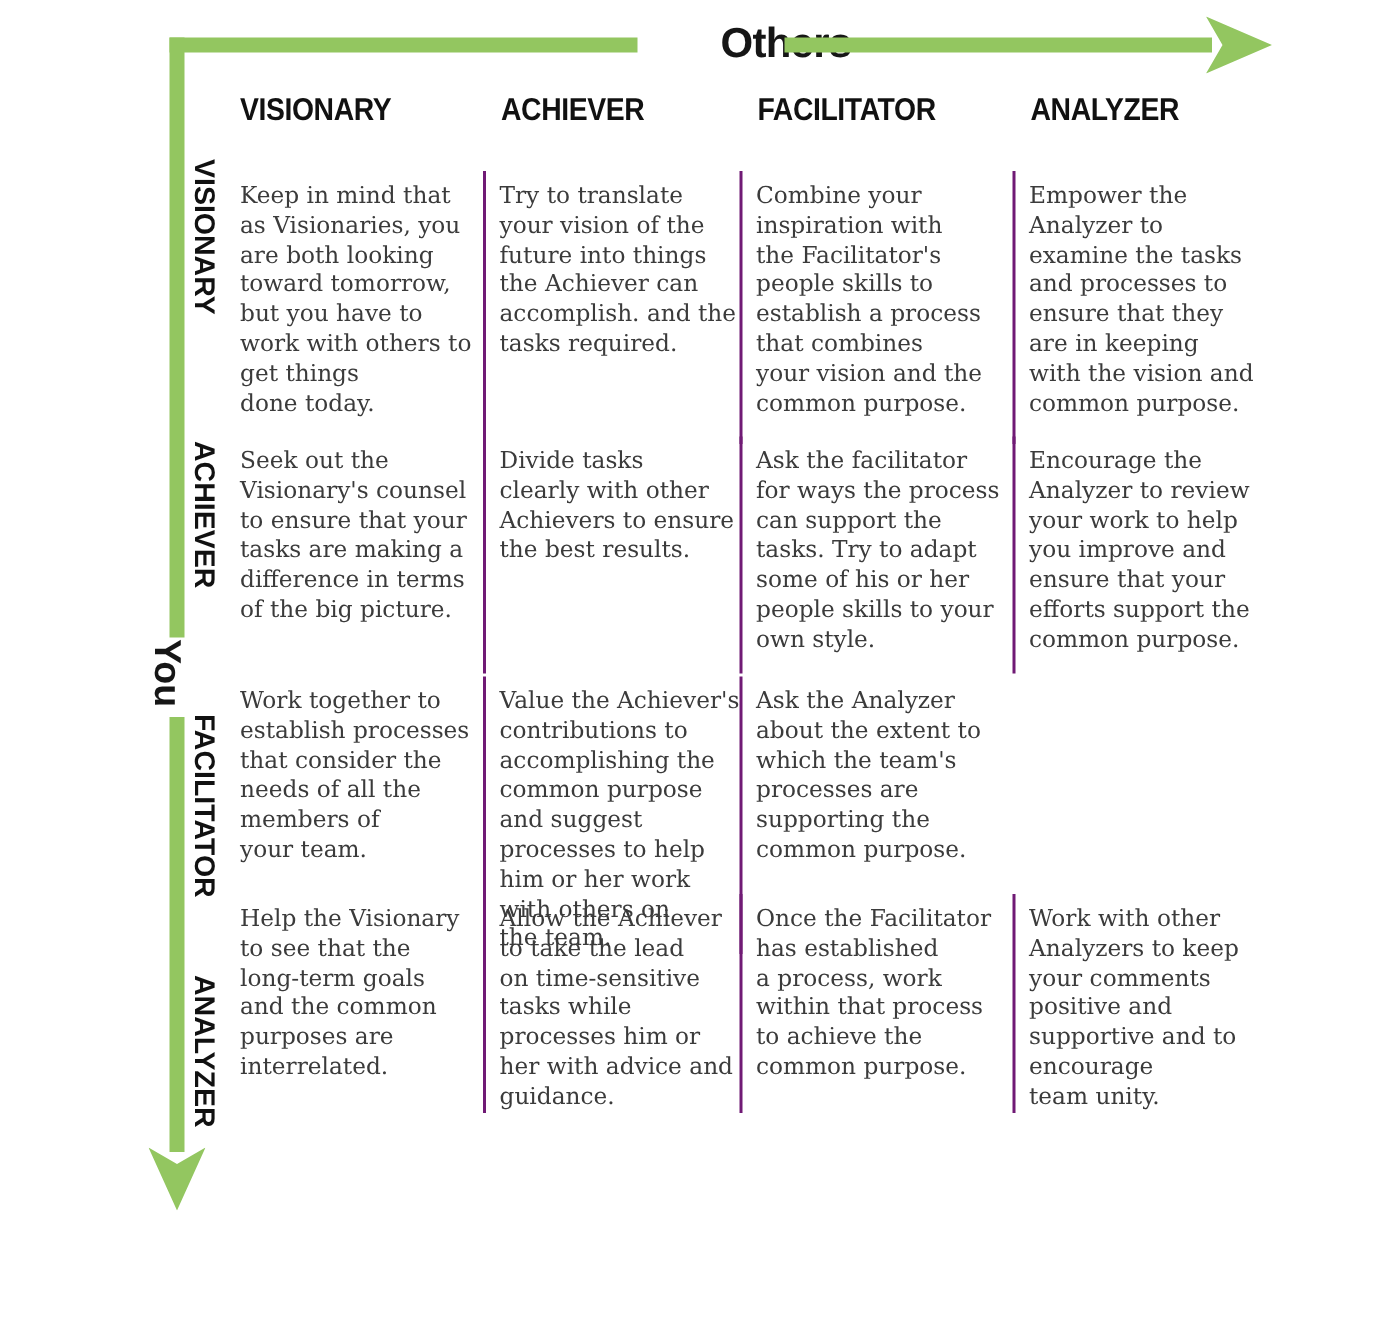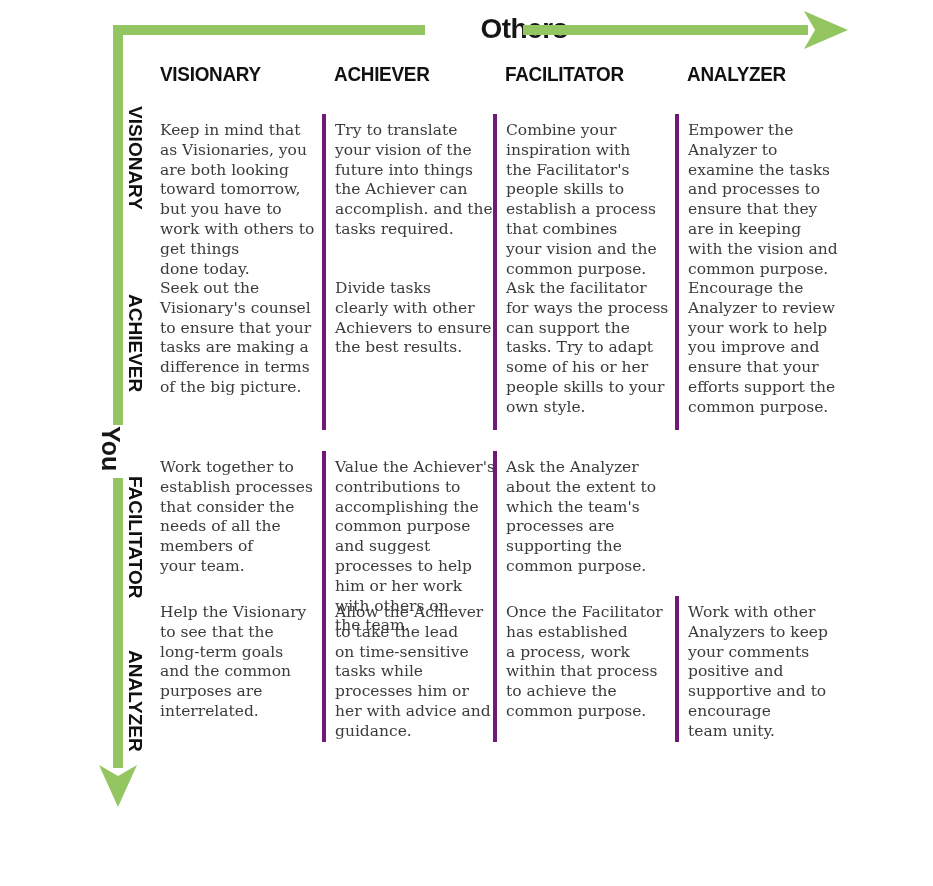--- a/index.html
+++ b/index.html
@@ -33,23 +33,23 @@
     font-family:"Liberation Sans", sans-serif; font-weight:bold;
     font-size:21px; color:#111111; letter-spacing:-0.3px;
   }
   .col-header + .col-header { padding-left:12px; }
   .col-header .cond { display:inline-block; transform:scaleX(0.9); transform-origin:left center; }
   
   .grid-row .cell {
     font-size:15.5px; line-height:19.8px; color:#3b3b3b;
     white-space:pre; overflow:visible; padding-top:7px;
   }
-  .grid-row .cell + .cell { border-left:4px solid #701a75; padding-left:9px; }
+  .grid-row .cell + .cell { border-left:2px solid #701a75; padding-left:9px; }
   .row-v { top:114px; height:182px; }
-  .row-a { top:272px; height:158px; }
+  .row-a { top:291px; height:158px; }
   .row-f { top:451px; height:181px; }
   .row-z { top:596px; height:144px; }
   
   .row-label {
     position:absolute; left:124px; writing-mode:vertical-rl;
     font-family:"Liberation Sans", sans-serif; font-weight:bold;
     font-size:19px; color:#111111; letter-spacing:0;
   }
   .rl-v { top:106px; }
   .rl-a { top:294px; }

